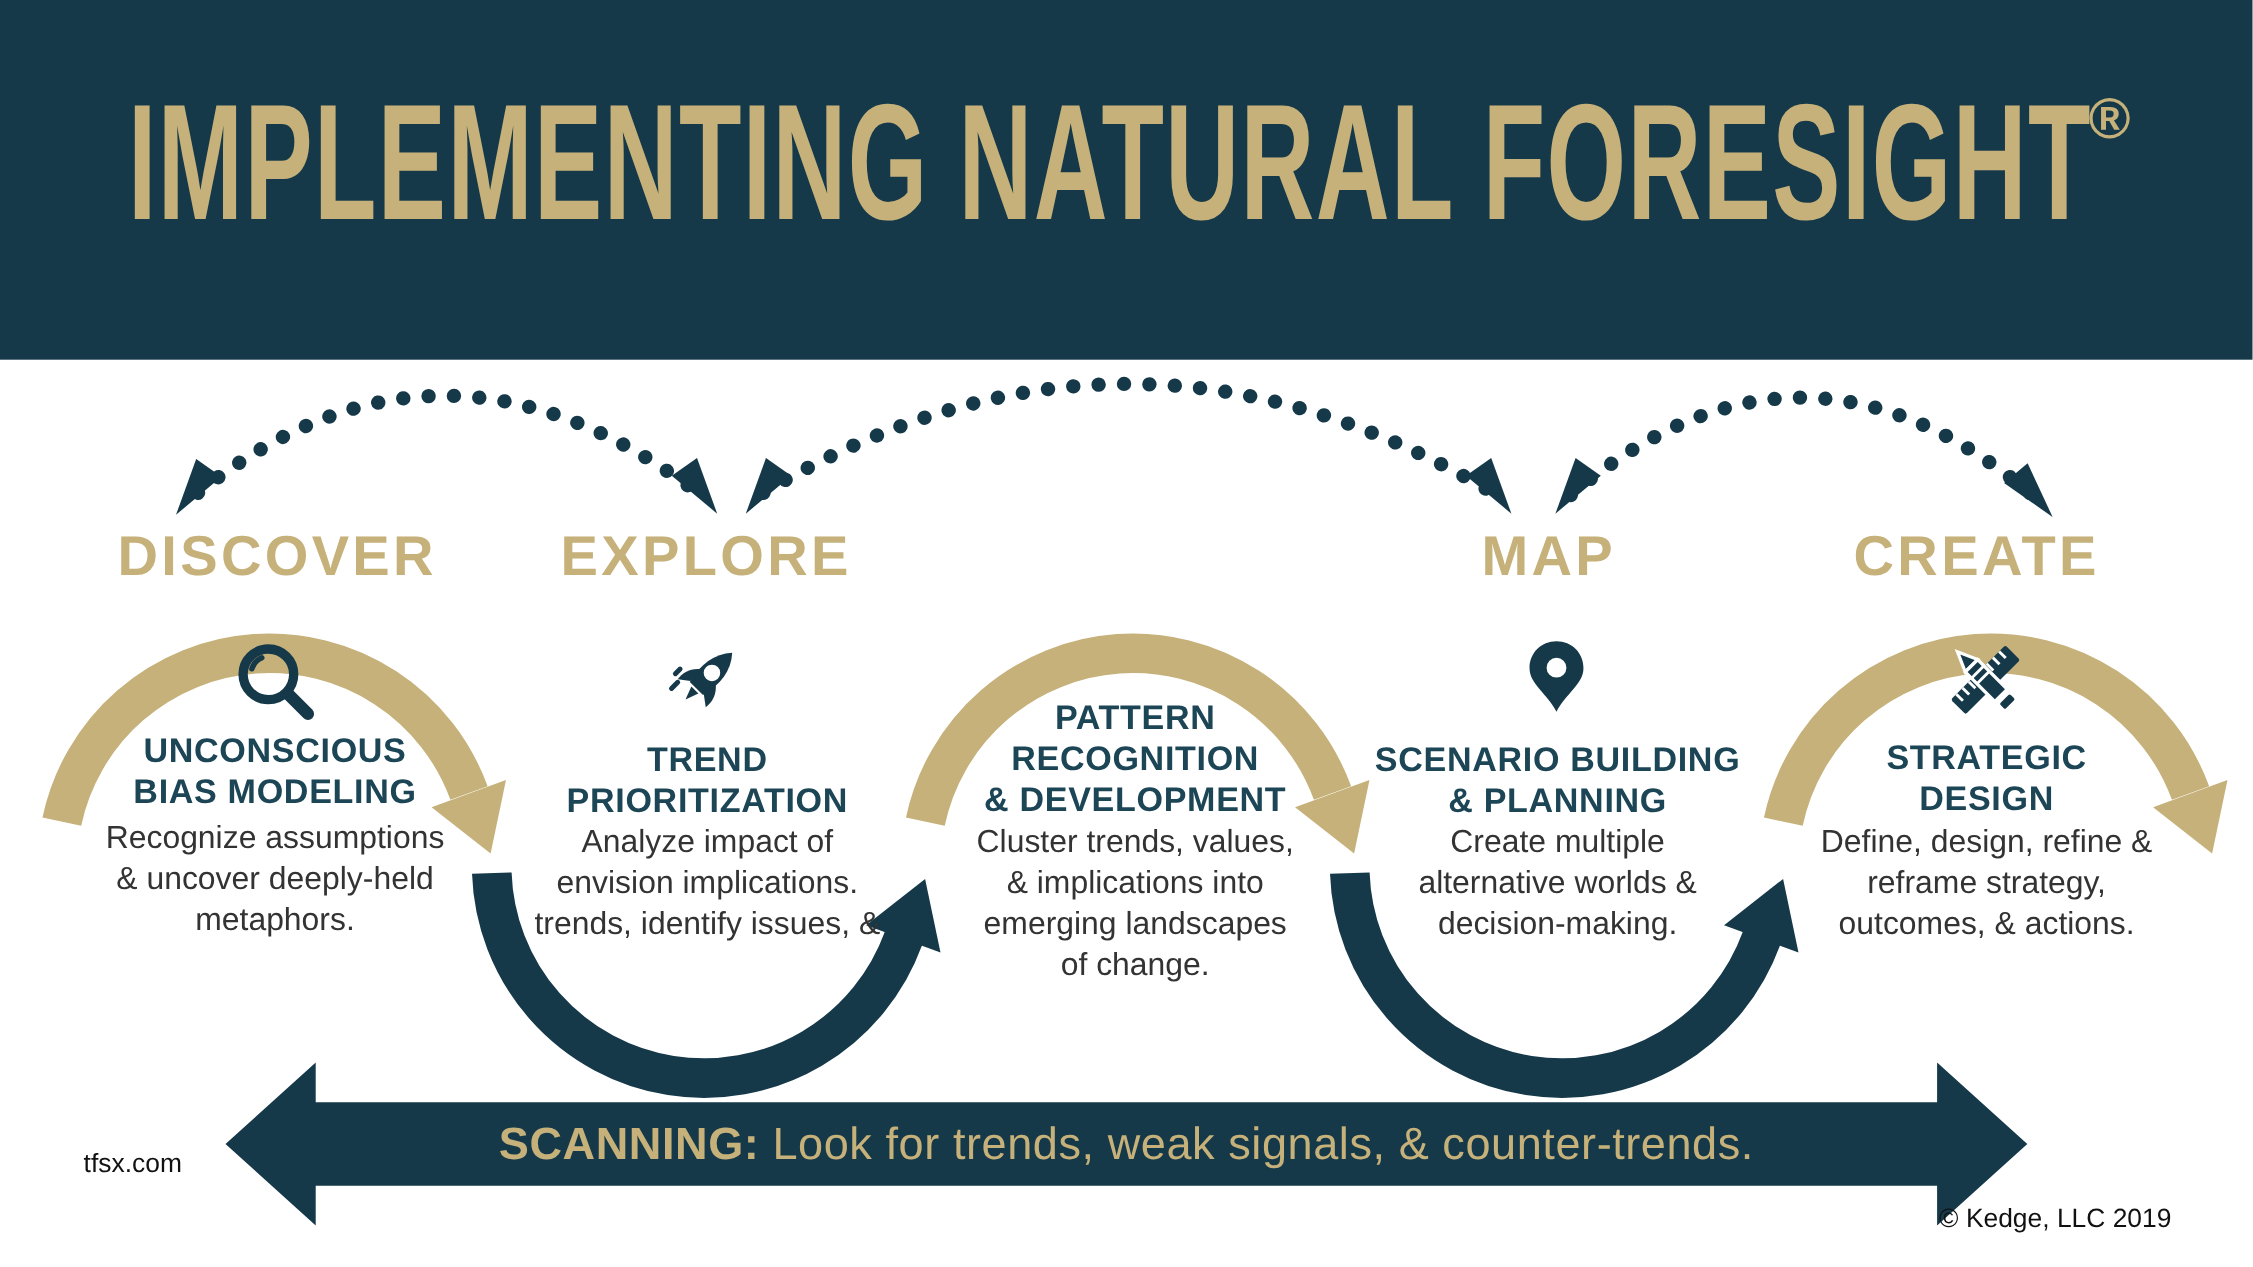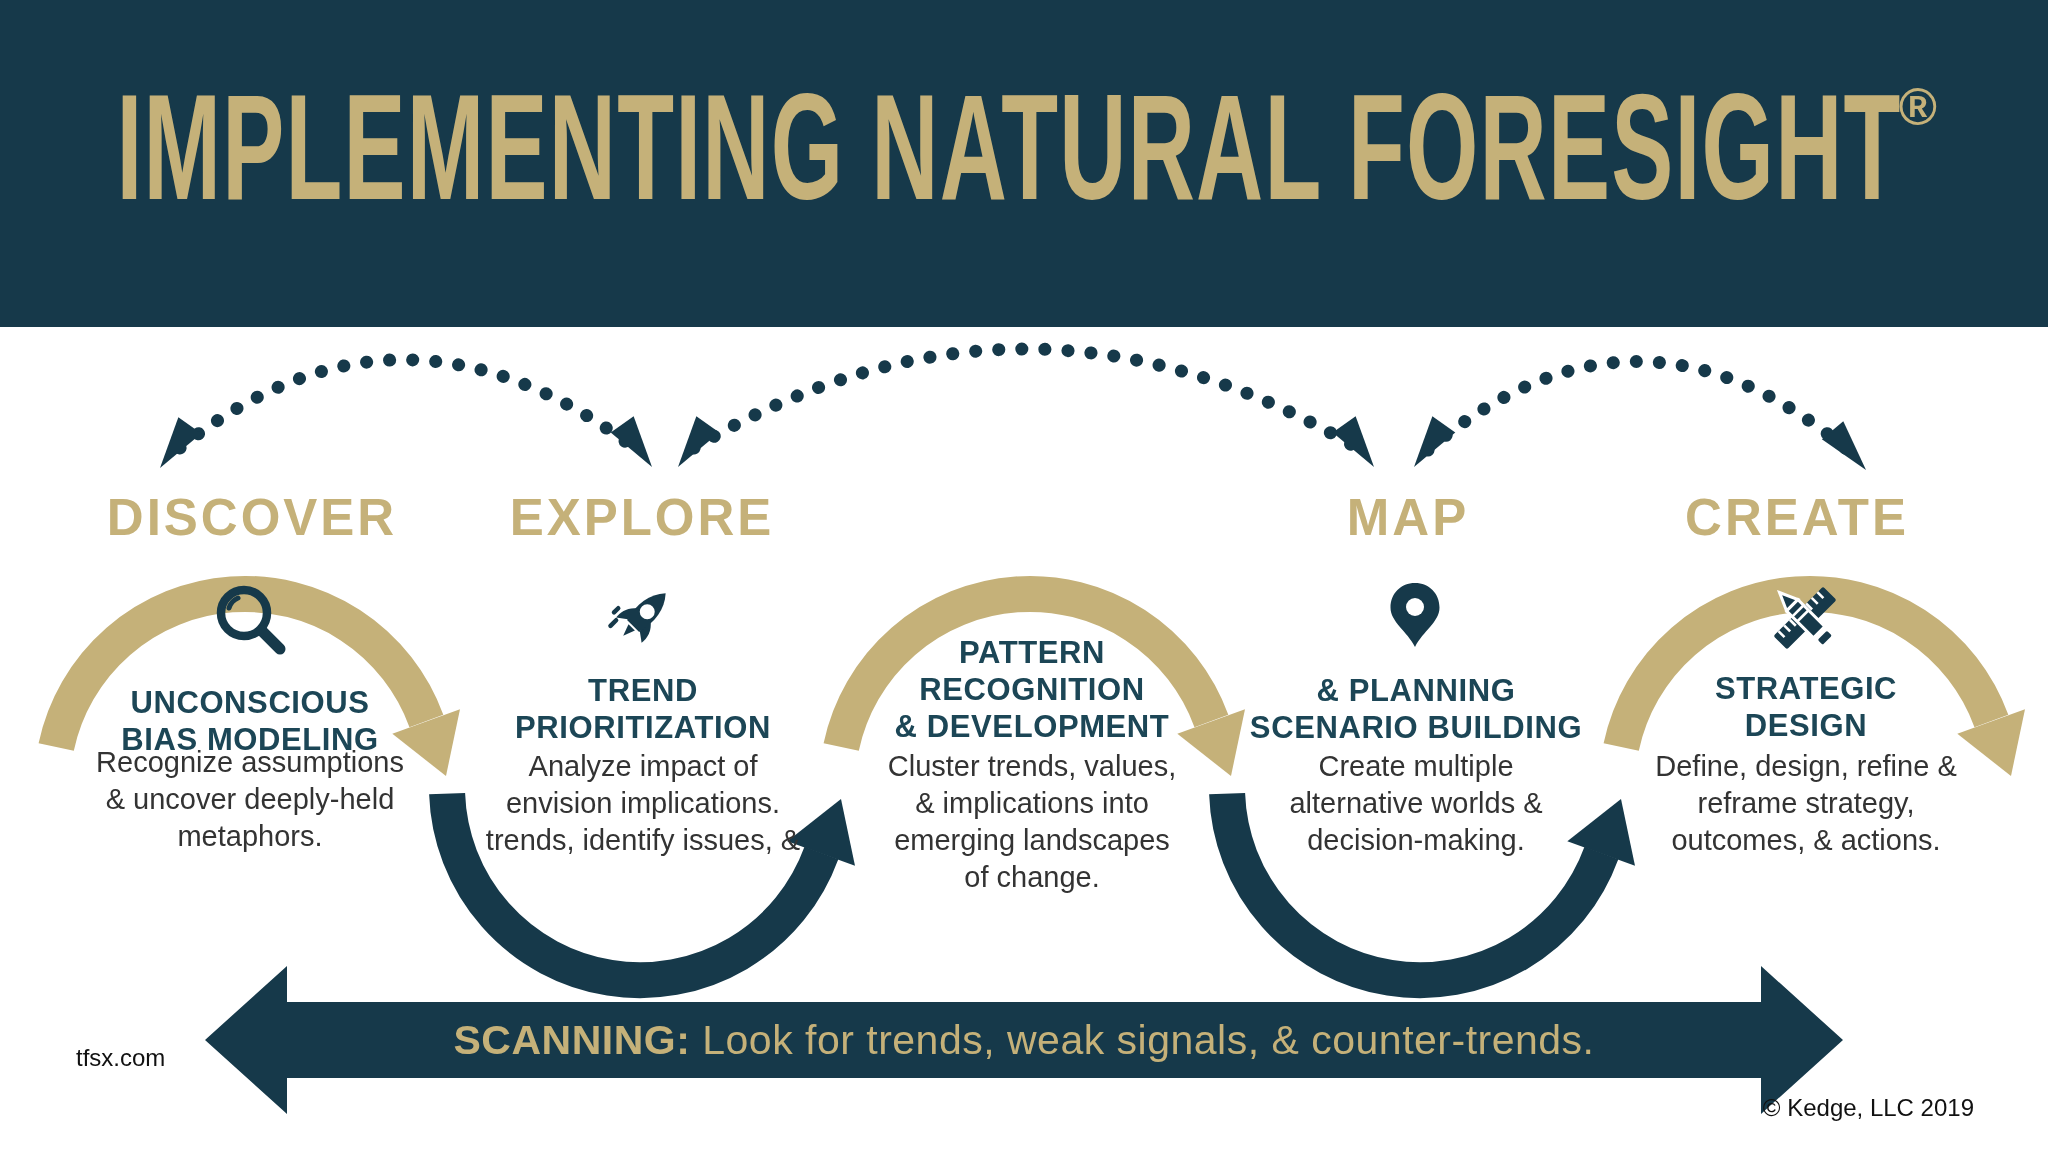--- a/index.html
+++ b/index.html
@@ -13,21 +13,21 @@
     font-weight:bold;font-size:150px;line-height:1.0;color:#C5B179;
     transform:translateX(-50%) scaleX(0.62);letter-spacing:2px;
   }
   .page-title .reg{
     display:inline-block;transform:scaleX(1.61);font-size:52px;font-weight:bold;
     vertical-align:74px;margin-left:8px;
   }
   svg.wave{position:absolute;left:0;top:0;}
   .phase-label{
     position:absolute;top:476px;transform:translateX(-50%);
-    font-size:51px;font-weight:bold;letter-spacing:3px;color:#C5B179;white-space:nowrap;margin-top:12px;
+    font-size:51px;font-weight:bold;letter-spacing:3px;color:#C5B179;white-space:nowrap;
   }
   .col-heading{
     position:absolute;transform:translateX(-50%);text-align:center;
     font-size:31px;font-weight:bold;line-height:37px;letter-spacing:0.6px;color:#1C4656;
   }
   .col-heading div{white-space:nowrap;}
   .col-desc{
     position:absolute;transform:translateX(-50%);text-align:center;
     font-size:29px;line-height:37px;color:#333333;
   }
@@ -129,21 +129,21 @@
     </g>
 
     <polygon fill="#16394A" points="205,1040 287,966 287,1002 1761,1002 1761,966 1843,1040 1761,1114 1761,1078 287,1078 287,1114"></polygon>
   </svg>
 
   <div class="phase-label" style="left:252px;">DISCOVER</div>
   <div class="phase-label" style="left:642px;">EXPLORE</div>
   <div class="phase-label" style="left:1408px;">MAP</div>
   <div class="phase-label" style="left:1797px;">CREATE</div>
 
-  <div class="col-heading" style="left:250px;top:664px;margin-top:20px;">
+  <div class="col-heading" style="left:250px;top:664px;">
     <div>UNCONSCIOUS</div>
     <div>BIAS MODELING</div>
   </div>
   <div class="col-desc" style="left:250px;top:744px;">
     <div>Recognize assumptions</div>
     <div>&amp; uncover deeply-held</div>
     <div>metaphors.</div>
   </div>
 
   <div class="col-heading" style="left:643px;top:672px;">
@@ -162,22 +162,22 @@
     <div>&amp; DEVELOPMENT</div>
   </div>
   <div class="col-desc" style="left:1032px;top:748px;">
     <div>Cluster trends, values,</div>
     <div>&amp; implications into</div>
     <div>emerging landscapes</div>
     <div>of change.</div>
   </div>
 
   <div class="col-heading" style="left:1416px;top:672px;">
+    <div>SCENARIO BUILDING</div>
     <div>&amp; PLANNING</div>
-    <div>SCENARIO BUILDING</div>
   </div>
   <div class="col-desc" style="left:1416px;top:748px;">
     <div>Create multiple</div>
     <div>alternative worlds &amp;</div>
     <div>decision-making.</div>
   </div>
 
   <div class="col-heading" style="left:1806px;top:670px;">
     <div>STRATEGIC</div>
     <div>DESIGN</div>

